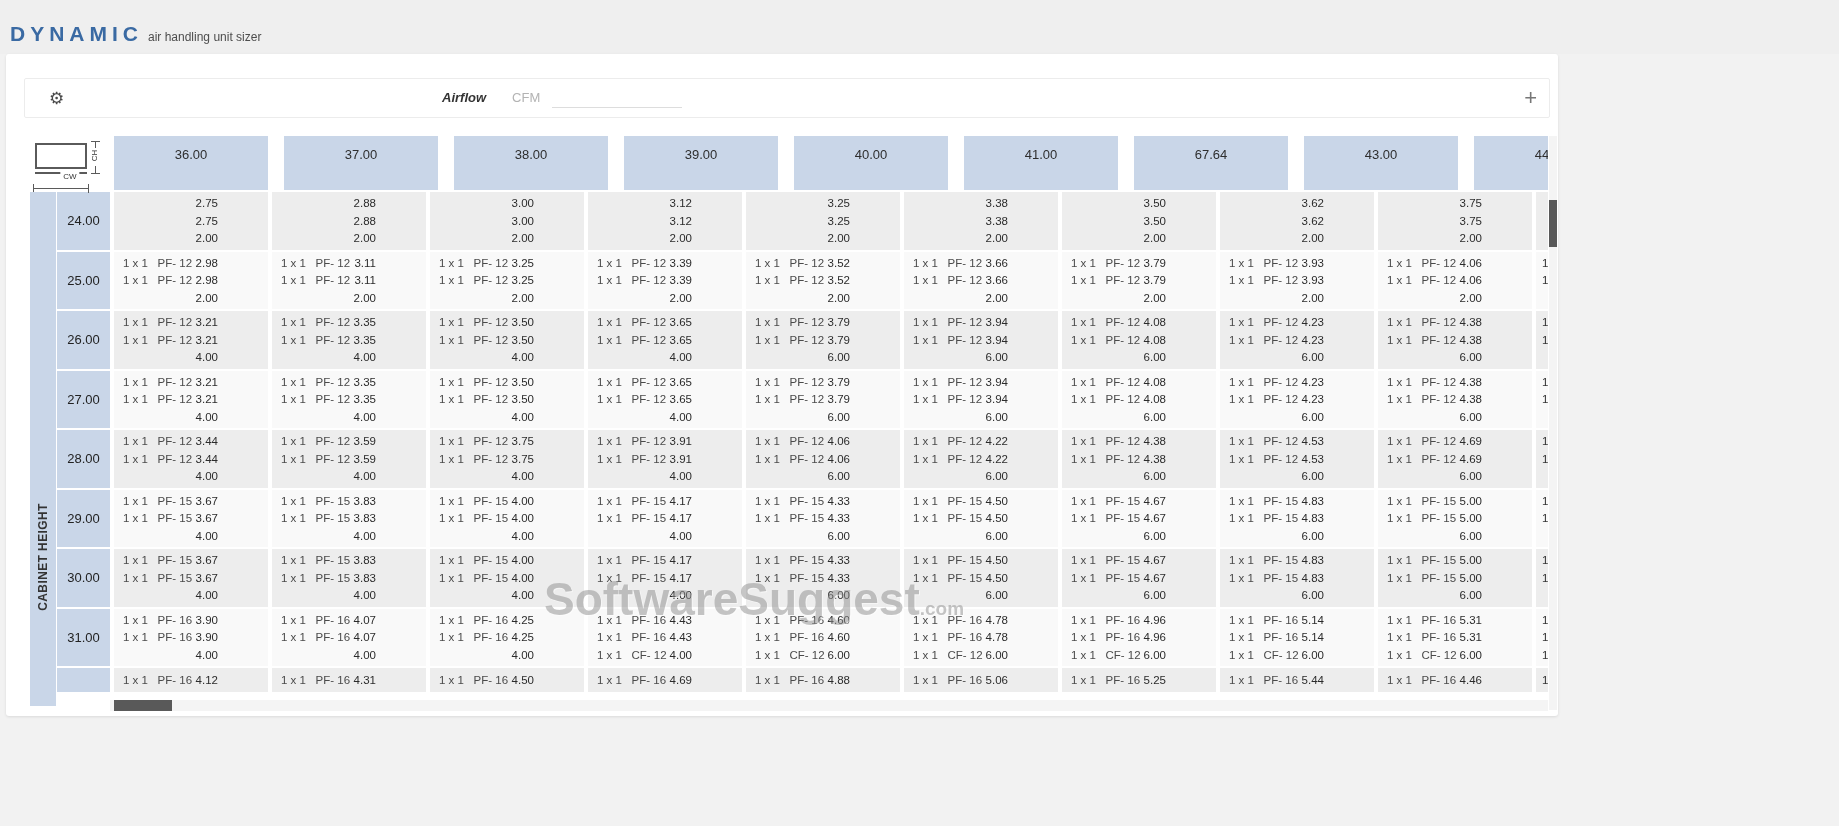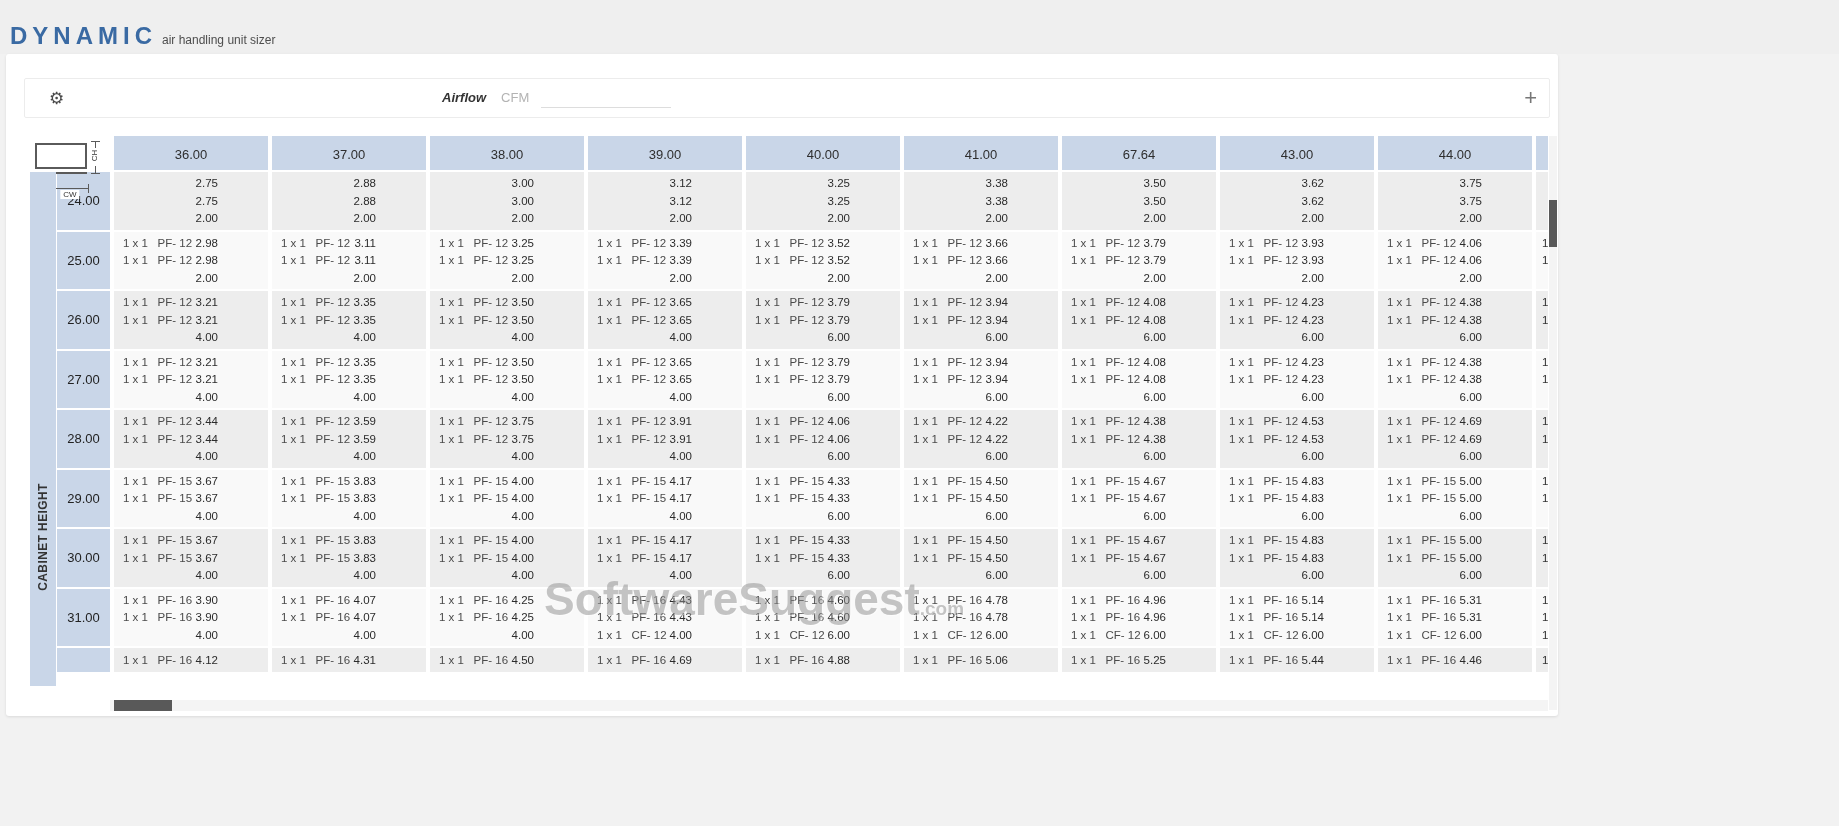--- a/index.html
+++ b/index.html
@@ -1,45 +1,45 @@
 <!DOCTYPE html>
 <html><head>
 <meta charset="utf-8">
 <style>
   *{box-sizing:border-box;margin:0;padding:0}
   html,body{width:1839px;height:826px}
   body{background:#f2f2f2;font-family:"Liberation Sans",sans-serif;overflow:hidden;position:relative;}
 
   
   .topbar{height:54px;display:flex;align-items:baseline;padding:22px 0 0 10px;background:#efefef;}
-  .brand{font-size:24px;font-weight:700;letter-spacing:5px;color:#3a6aa3;}
+  .brand{font-size:21px;font-weight:700;letter-spacing:5px;color:#3a6aa3;}
   .brand-sub{font-size:12px;color:#4d4d4d;margin-left:5px;}
 
   
   .card{position:absolute;left:6px;top:54px;width:1552px;height:662px;background:#fff;border-radius:3px;
         box-shadow:0 1px 3px rgba(0,0,0,.10);overflow:hidden;}
 
   
   .toolbar{position:absolute;left:18px;top:24px;width:1526px;height:40px;border:1px solid #ececec;border-radius:2px;
            display:flex;align-items:center;padding:0 10px 0 24px;background:#fff;}
   .gear{font-size:17px;color:#4a4a4a;background:none;border:none;line-height:1;cursor:pointer;}
   .airflow-group{position:absolute;left:417px;display:flex;align-items:baseline;}
   .airflow-label{font-size:13px;font-weight:700;color:#333;font-style:italic;}
-  .cfm-label{font-size:13px;color:#b3b3b3;margin-left:15px;}
+  .cfm-label{font-size:13px;color:#b3b3b3;margin-left:26px;}
   .cfm-input{margin-left:12px;width:130px;border:none;border-bottom:1px solid #ddd;font-size:13px;height:20px;outline:none;background:transparent;}
   .add-btn{position:absolute;right:12px;font-size:22px;font-weight:300;color:#777;background:none;border:none;line-height:1;cursor:pointer;}
 
   
   .table-area{position:absolute;left:24px;top:82px;width:1518px;height:580px;overflow:hidden;background:#fff;}
   .thead{display:flex;margin-bottom:2px;}
   .corner{width:80px;margin-right:4px;flex:none;position:relative;background:#fff;}
   .head-main{flex:1;min-width:0;}
   .cw-title{height:24px;background:#c9d6e8;margin-bottom:2px;text-align:center;line-height:24px;
             font-size:12.5px;font-weight:700;color:#333;letter-spacing:.3px;}
-  .colhdr-row{display:flex;gap:4px;height:34px;}
+  .colhdr-row{display:flex;gap:16px;height:54px;}
   .colhdr{width:154px;flex:none;background:#c9d6e8;text-align:center;line-height:38px;font-size:13px;font-weight:500;color:#2e2e2e;}
   .colhdr.edge{flex:1;min-width:0;width:auto;}
   .tbody{display:flex;height:514px;}
   .ch-strip{width:26px;flex:none;background:#c9d6e8;position:relative;margin-right:1px;}
   .ch-label{position:absolute;left:50%;top:71%;transform:translate(-50%,-50%) rotate(-90deg);
             white-space:nowrap;font-size:12px;font-weight:600;color:#333;letter-spacing:.4px;}
   .rows{flex:1;min-width:0;display:flex;flex-direction:column;gap:2px;}
   .trow{display:flex;gap:4px;height:57.5px;flex:none;}
   .trow.partial{height:24px;overflow:hidden;}
   .rowhdr{width:53px;flex:none;background:#c9d6e8;display:flex;align-items:center;justify-content:center;
@@ -58,21 +58,21 @@
   .diag-box{position:absolute;left:5px;top:7px;width:52px;height:26px;border:2px solid #5a5a5a;background:#fff;}
   .diag-base{position:absolute;left:5px;top:36px;width:52px;border-top:2px solid #5a5a5a;}
   .diag-ch-tick-top{position:absolute;left:61px;top:5px;width:9px;border-top:1.5px solid #5a5a5a;}
   .diag-ch-line-top{position:absolute;left:65px;top:5px;height:7px;border-left:1.5px solid #5a5a5a;}
   .diag-ch-label{position:absolute;left:59px;top:15px;transform:rotate(-90deg);font-size:8px;color:#333;}
   .diag-ch-line-bot{position:absolute;left:65px;top:30px;height:7px;border-left:1.5px solid #5a5a5a;}
   .diag-ch-tick-bot{position:absolute;left:61px;top:37px;width:9px;border-top:1.5px solid #5a5a5a;}
   .diag-cw-line{position:absolute;left:3px;top:52px;width:56px;border-top:1px solid #5a5a5a;}
   .diag-cw-tickl{position:absolute;left:3px;top:48px;height:9px;border-left:1px solid #5a5a5a;}
   .diag-cw-tickr{position:absolute;left:58px;top:48px;height:9px;border-left:1px solid #5a5a5a;}
-  .diag-cw-label{position:absolute;left:50%;transform:translateX(-50%);top:54px;background:#fff;
+  .diag-cw-label{position:absolute;left:50%;transform:translateX(-50%);top:36px;background:#fff;
                  padding:0 3px;font-size:8px;color:#333;}
 
   
   .watermark{position:absolute;left:538px;top:518px;font-size:46px;font-weight:700;color:#8f8f8f;opacity:.5;
              letter-spacing:0;white-space:nowrap;z-index:5;text-shadow:1px 1px 0 #fff;pointer-events:none;}
   .watermark .suffix{font-size:19px;}
 
   
   .vtrack{position:absolute;right:1px;top:82px;width:8px;height:574px;background:#f4f4f4;z-index:6;}
   .vthumb{position:absolute;right:1px;top:146px;width:8px;height:47px;background:#595959;z-index:7;}

